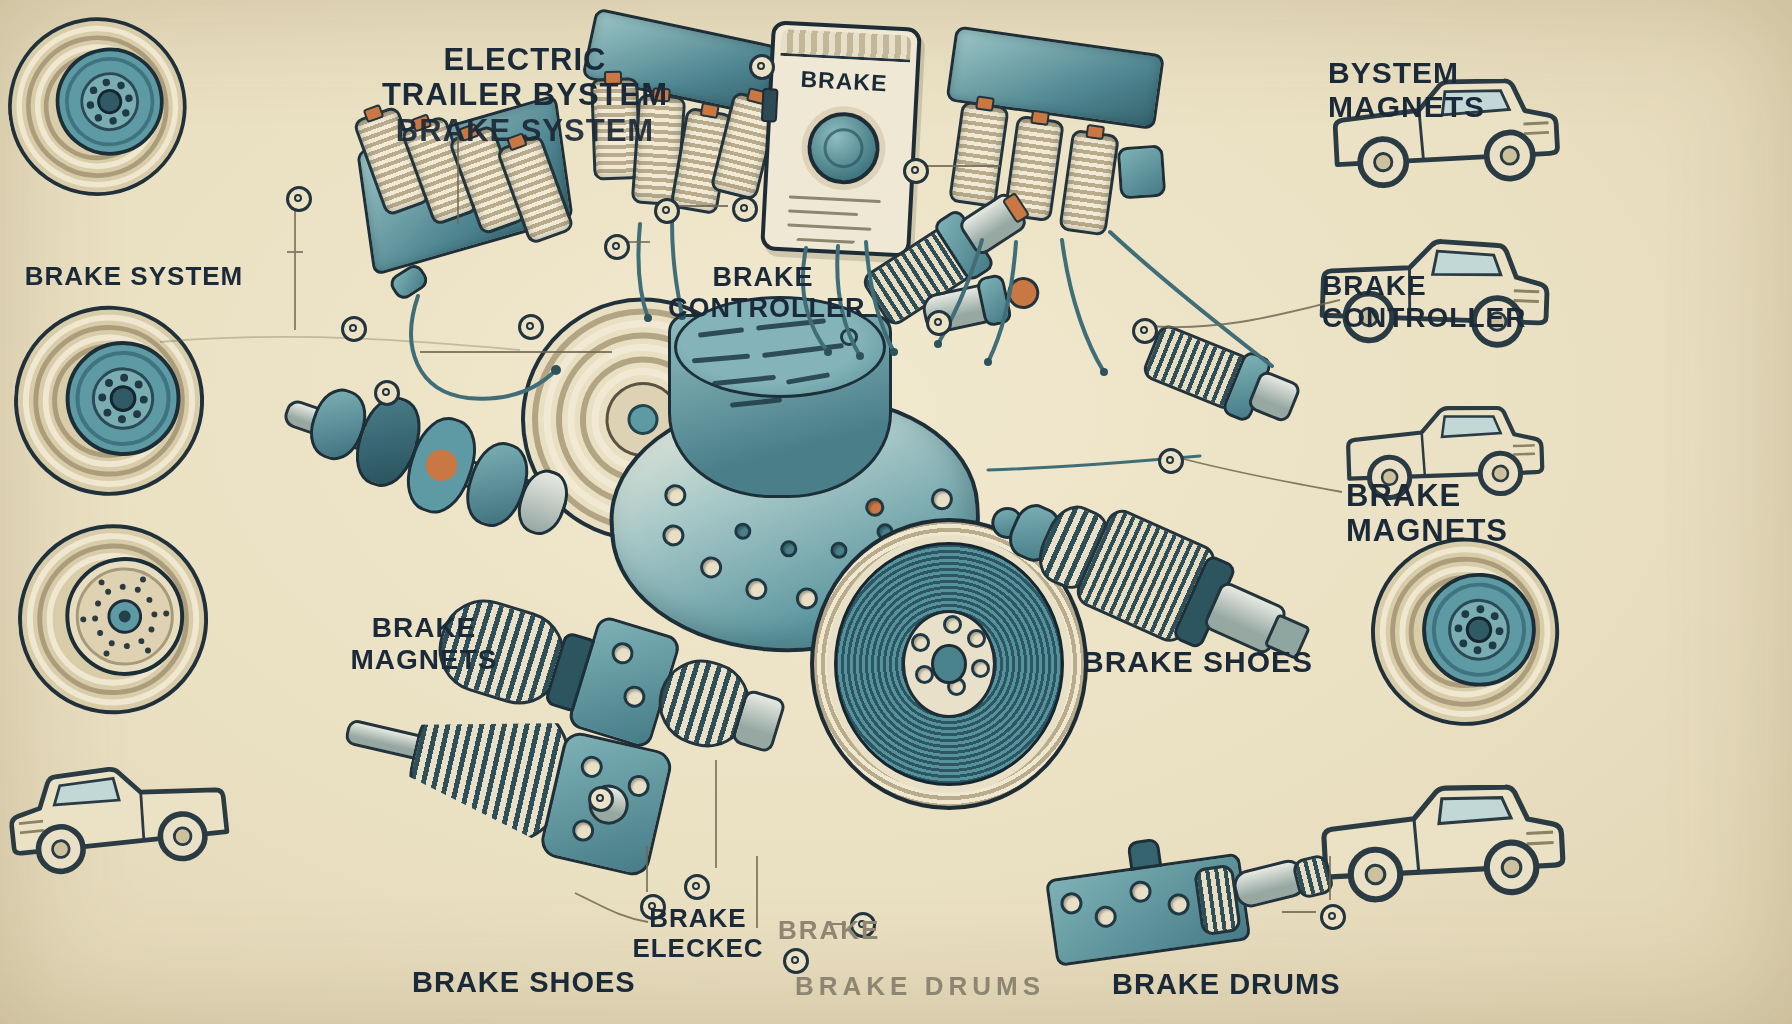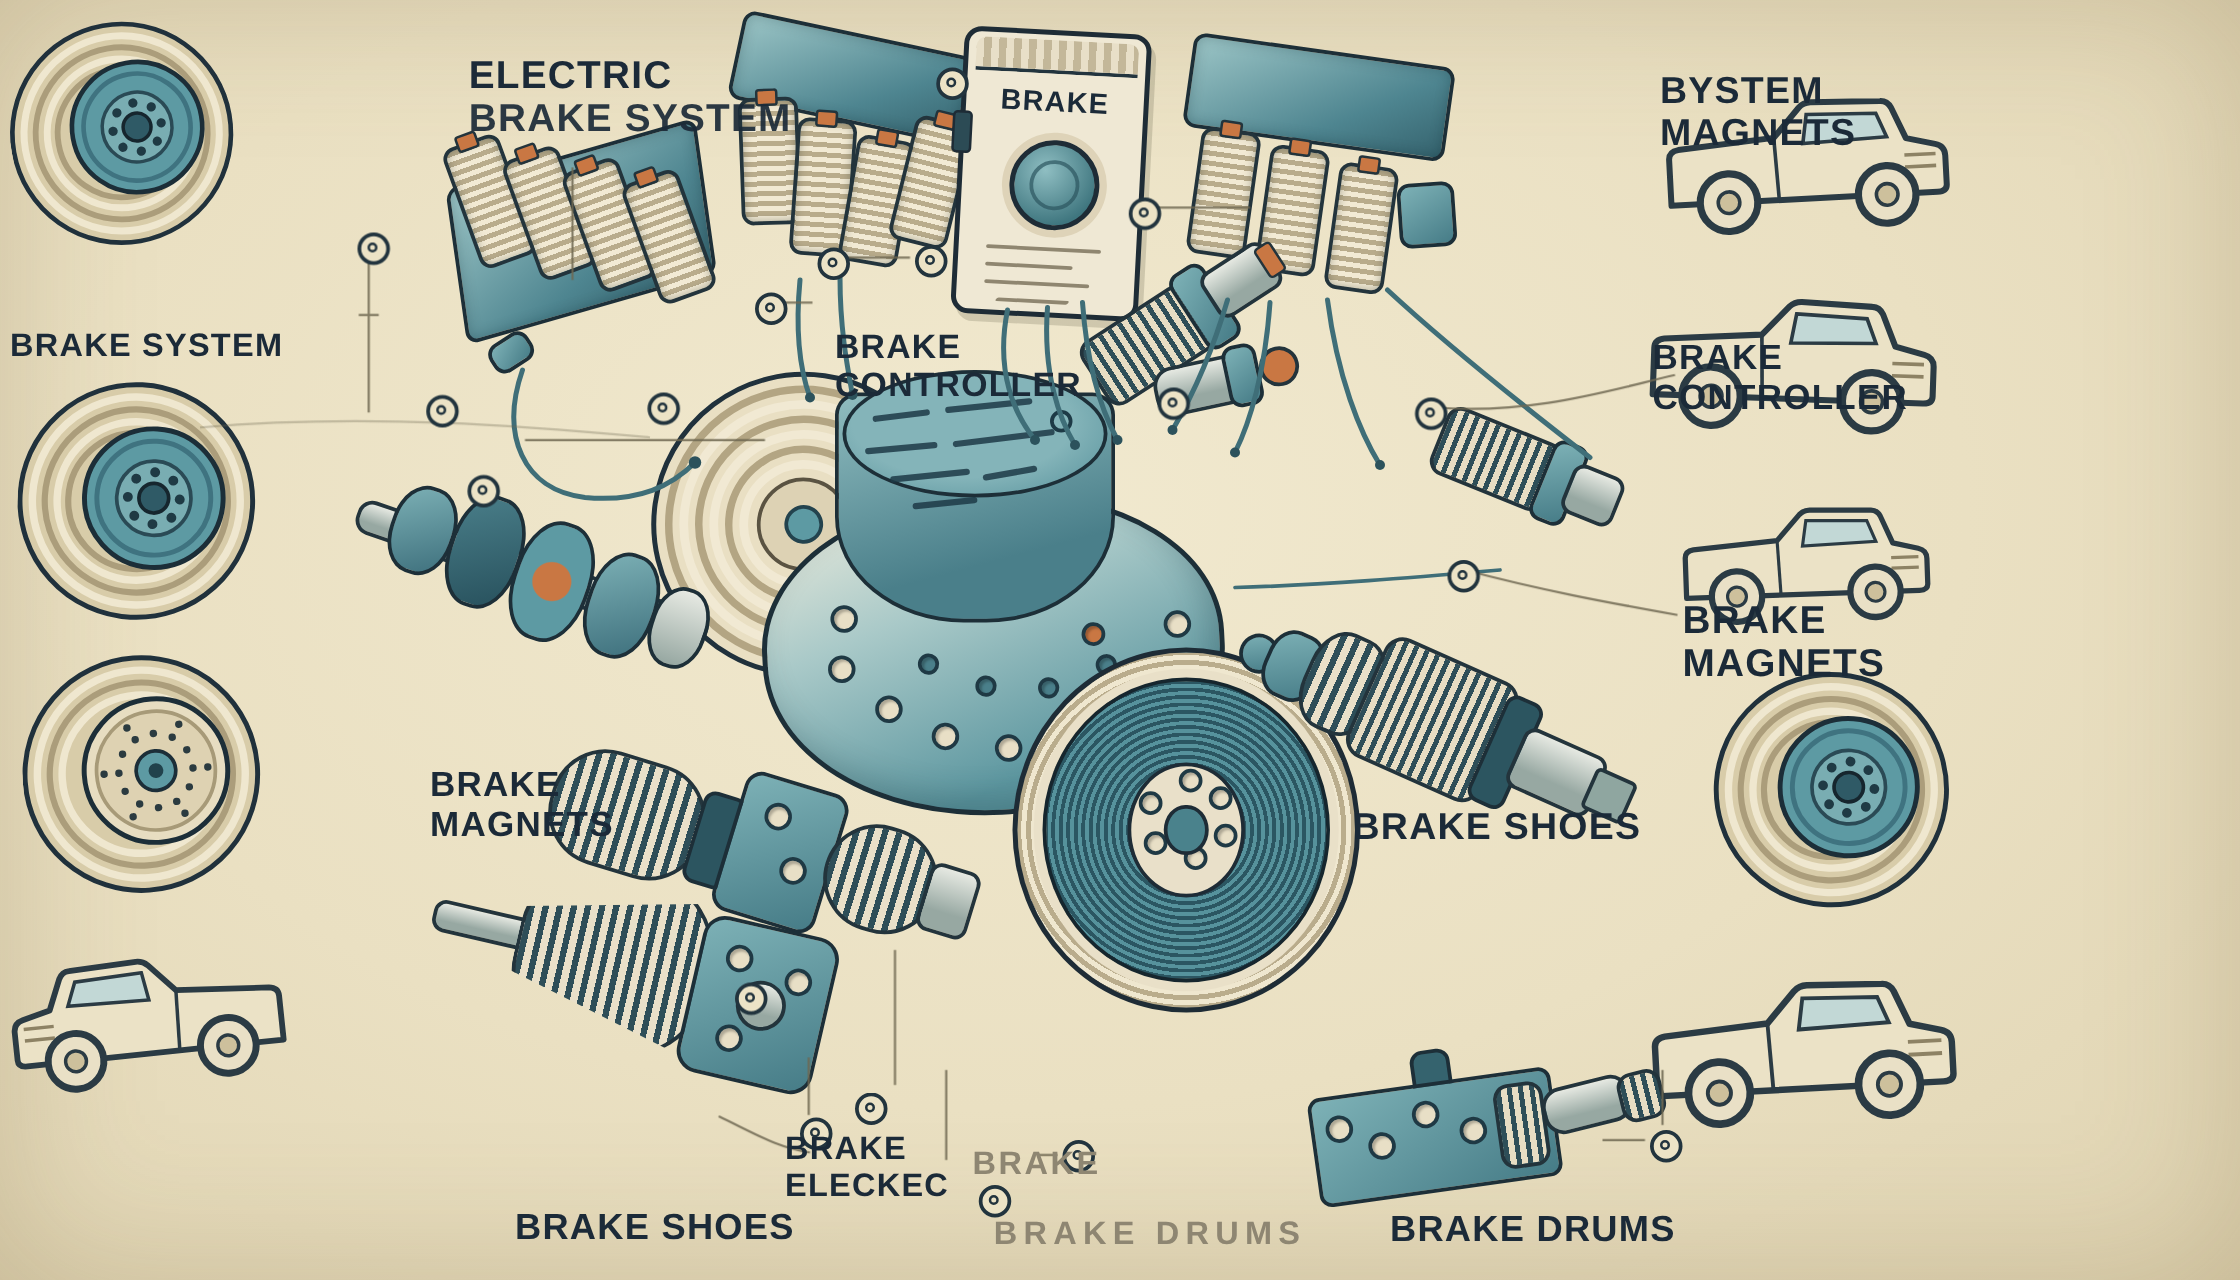--- a/index.html
+++ b/index.html
@@ -2,21 +2,21 @@
 <html><head>
 <meta charset="utf-8">
 <style>
   html,body{margin:0;padding:0;background:#d8cdae;}
   .canvas{position:relative;width:1792px;height:1024px;overflow:hidden;
     font-family:"Liberation Sans",sans-serif;
     background:radial-gradient(ellipse at 45% 40%, #f1e9cf 0%, #eae0c2 55%, #e0d4b2 100%);
     box-shadow:inset 0 0 120px rgba(120,100,60,.25);}
   .fig{position:absolute;}
   .lbl{position:absolute;font-weight:700;color:#1b2a38;letter-spacing:1px;
-    line-height:1.14;white-space:nowrap;z-index:6;}
+    text-align:center;line-height:1.14;white-space:nowrap;z-index:6;}
   .lbl span{display:block;}
   .faded{color:#8e8672;}
   .slab{position:absolute;background:linear-gradient(150deg,#9cc5c6,#4e8590 65%,#35636e);
     border:3px solid #1d2f38;border-radius:10px;box-shadow:inset 0 0 10px rgba(0,30,40,.25);}
   .coil{position:absolute;width:42px;height:96px;border:3px solid #23343c;border-radius:10px;
     background:repeating-linear-gradient(0deg,#f2ead4 0 4px,#b9ac8c 4px 8px);
     box-shadow:inset 0 0 8px rgba(40,50,40,.35);}
   .coil::after{content:"";position:absolute;top:-10px;left:11px;width:14px;height:10px;
     background:#c97743;border:2px solid #23343c;border-radius:3px;}
   .ribs{position:absolute;background:repeating-linear-gradient(90deg,#2e4e58 0 4px,#e7ddc3 4px 9px);
@@ -390,20 +390,21 @@
   <div class="ann" style="left:1158px;top:448px"></div>
   <div class="ann" style="left:588px;top:786px"></div>
   <div class="ann" style="left:640px;top:894px"></div>
   <div class="ann" style="left:684px;top:874px"></div>
   <div class="ann" style="left:783px;top:948px"></div>
   <div class="ann" style="left:850px;top:912px"></div>
   <div class="ann" style="left:1320px;top:904px"></div>
 
   <div class="lbl" style="left:375px;top:42px;width:300px;font-size:31px">
     <span>ELECTRIC</span>
+    <span>TRAILER BYSTEM</span>
     <span style="opacity:.92">BRAKE SYSTEM</span>
   </div>
 
   <div class="lbl" style="left:8px;top:262px;width:252px;font-size:26px">
     <span>BRAKE SYSTEM</span>
   </div>
 
   <div class="lbl" style="left:668px;top:262px;width:190px;font-size:27px">
     <span>BRAKE</span>
     <span>CONTROLLER</span>

